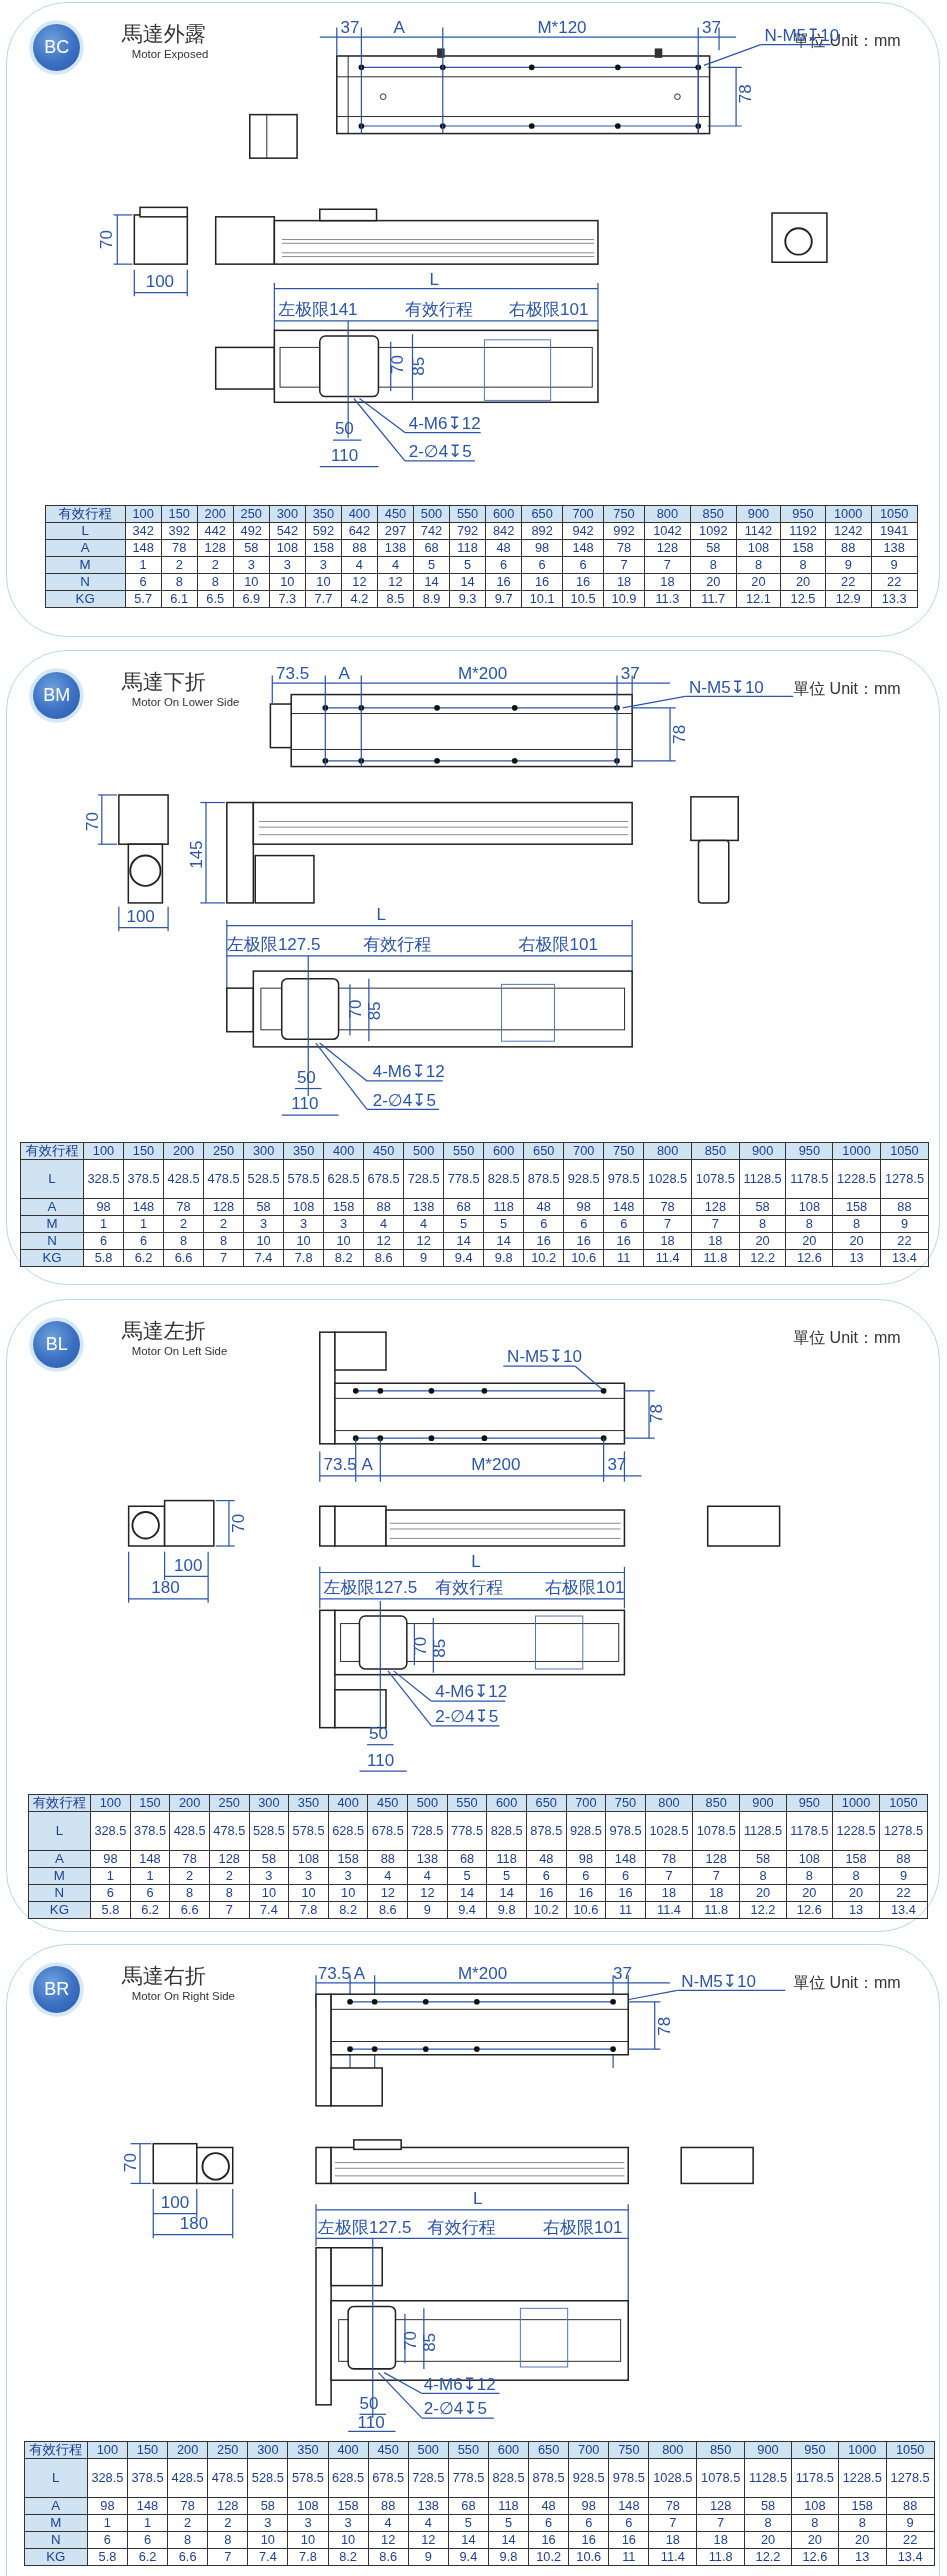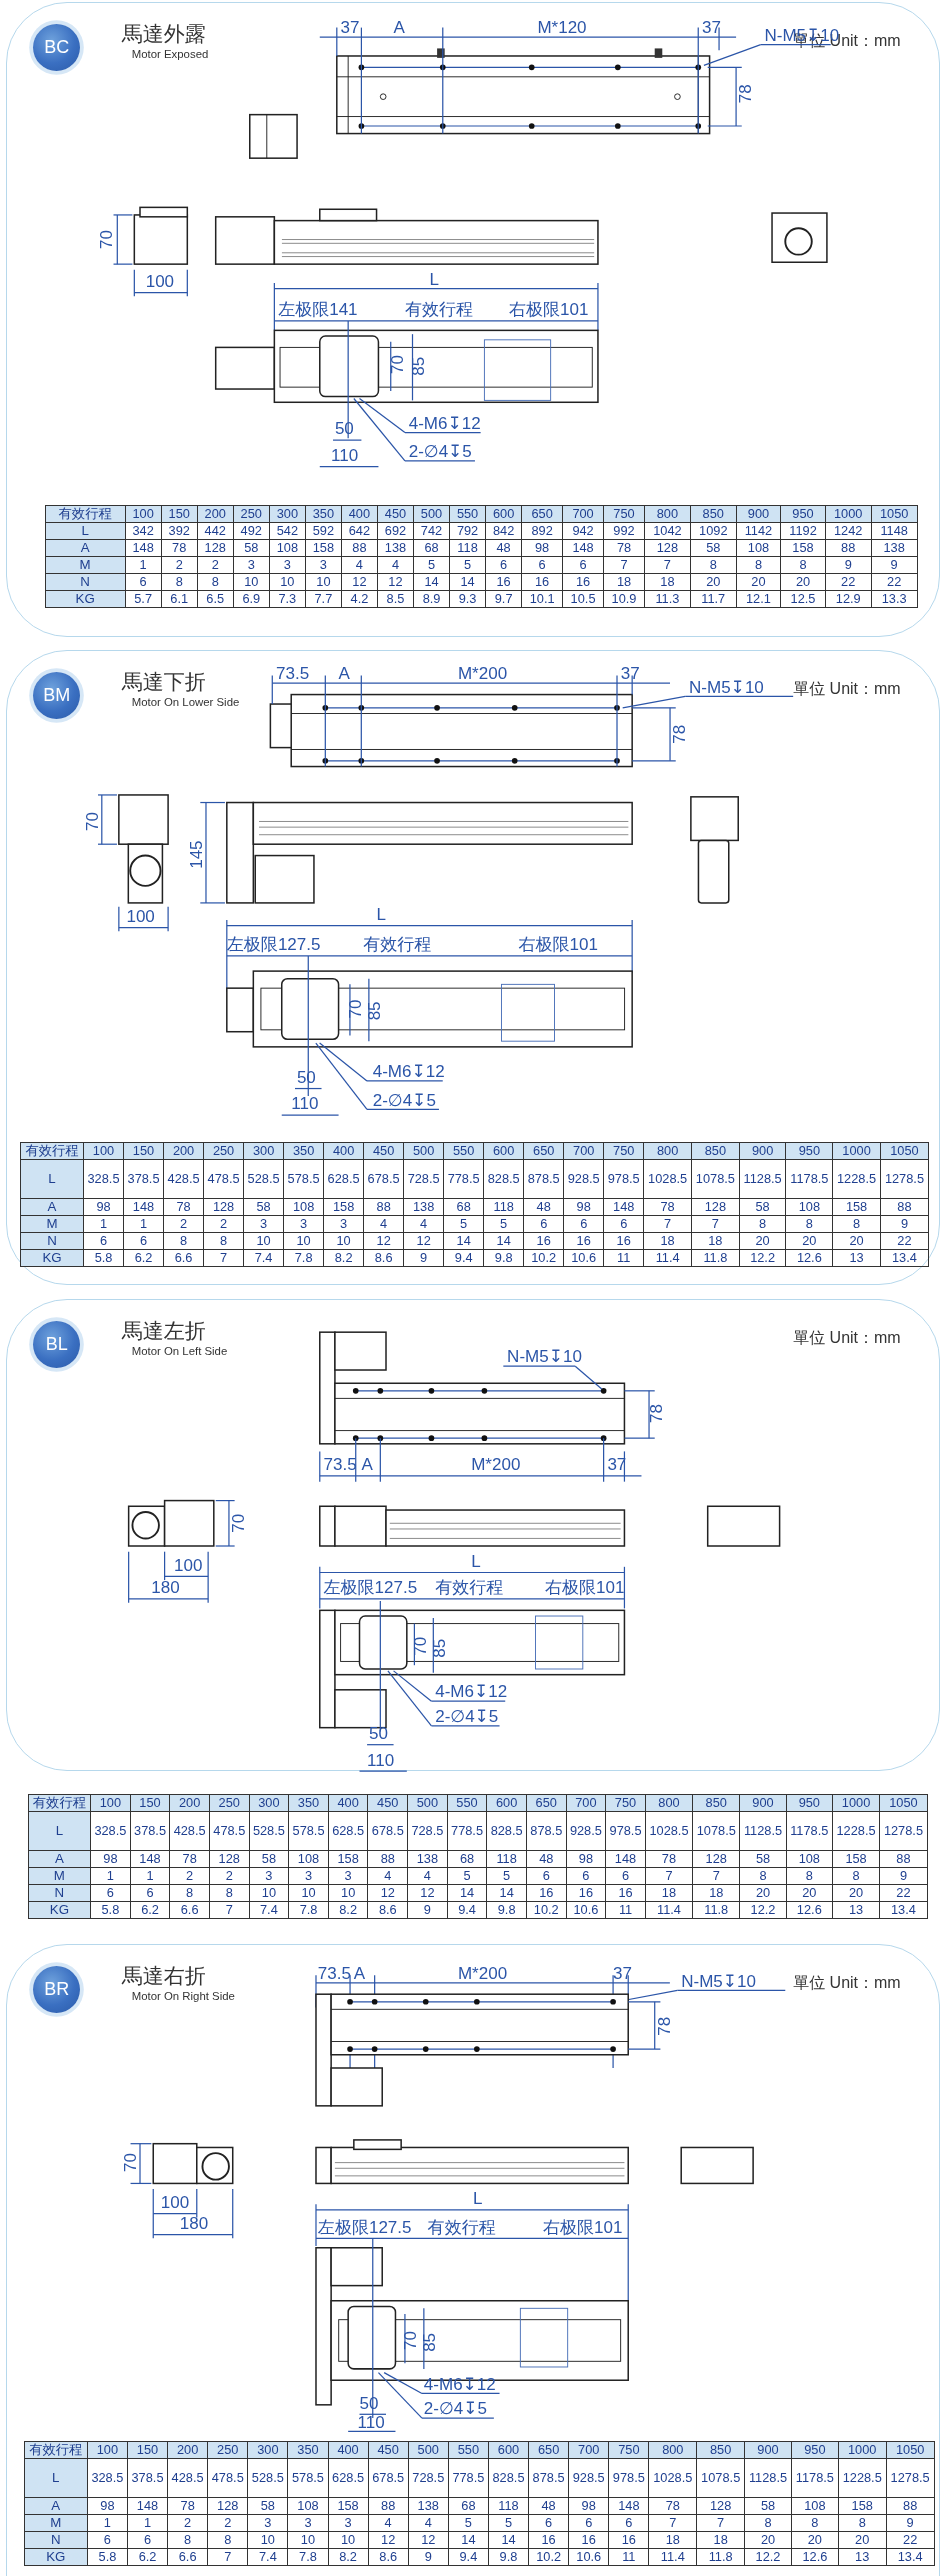--- a/index.html
+++ b/index.html
@@ -164,33 +164,33 @@
     </tr>
     <tr>
       <td class="rowh">L</td>
       <td>342</td>
           <td>392</td>
           <td>442</td>
           <td>492</td>
           <td>542</td>
           <td>592</td>
           <td>642</td>
-          <td>692</td>
+          <td>297</td>
           <td>742</td>
           <td>792</td>
           <td>842</td>
           <td>892</td>
           <td>942</td>
           <td>992</td>
           <td>1042</td>
           <td>1092</td>
           <td>1142</td>
           <td>1192</td>
           <td>1242</td>
-          <td>1148</td>
+          <td>1941</td>
     </tr>
     <tr>
       <td class="rowh">A</td>
       <td>148</td>
           <td>78</td>
           <td>128</td>
           <td>58</td>
           <td>108</td>
           <td>158</td>
           <td>88</td>
@@ -521,21 +521,21 @@
           <td>11.8</td>
           <td>12.2</td>
           <td>12.6</td>
           <td>13</td>
           <td>13.4</td>
     </tr>
   </tbody>
     </table>
 </div>
 
-<div class="panel" style="top:1299px;height:472px;">
+<div class="panel" style="top:1299px;height:633px;">
   <div class="badge">BL</div>
   <div class="title-zh">馬達左折</div>
   <div class="title-en">Motor On Left Side</div>
   <div class="unit">單位 Unit：mm</div>
 
   <svg class="drawing" width="934" height="492" viewBox="0 0 986 520">
     <g>
       <rect class="part" x="330" y="34" width="16" height="118"></rect>
       <rect class="part" x="346" y="34" width="54" height="40"></rect>
       <rect class="part" x="346" y="88" width="306" height="64"></rect>

